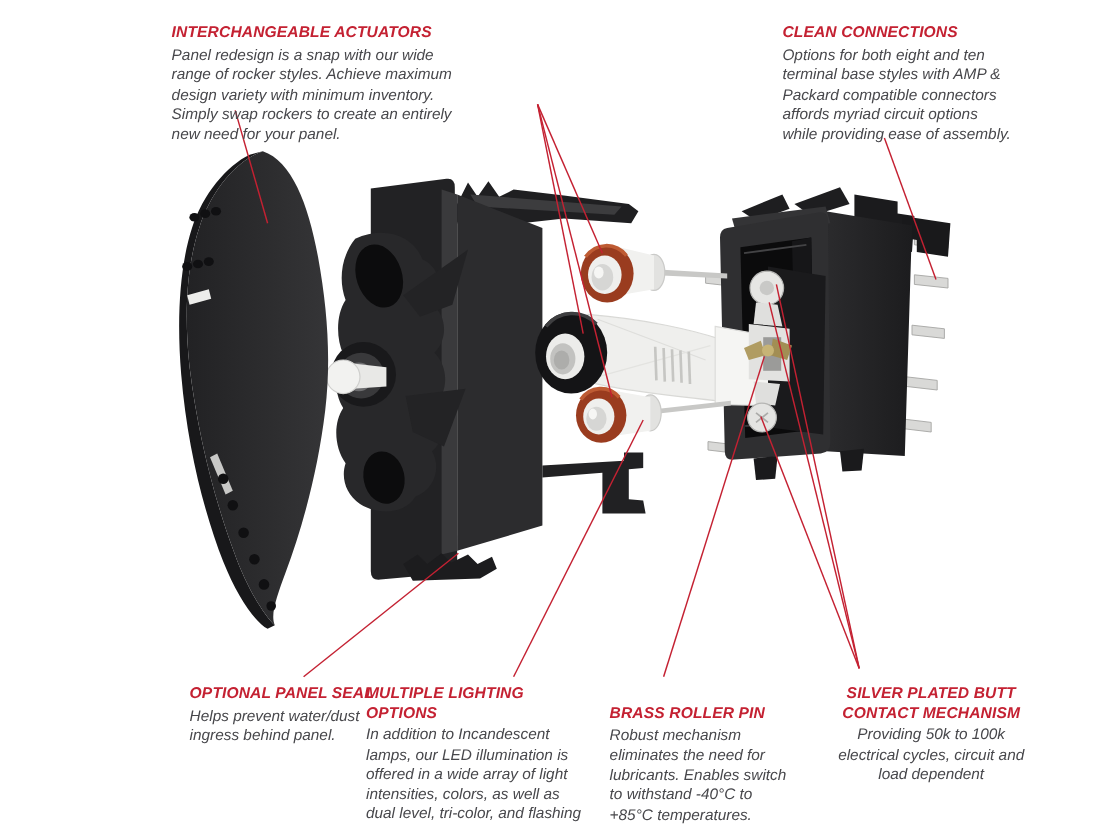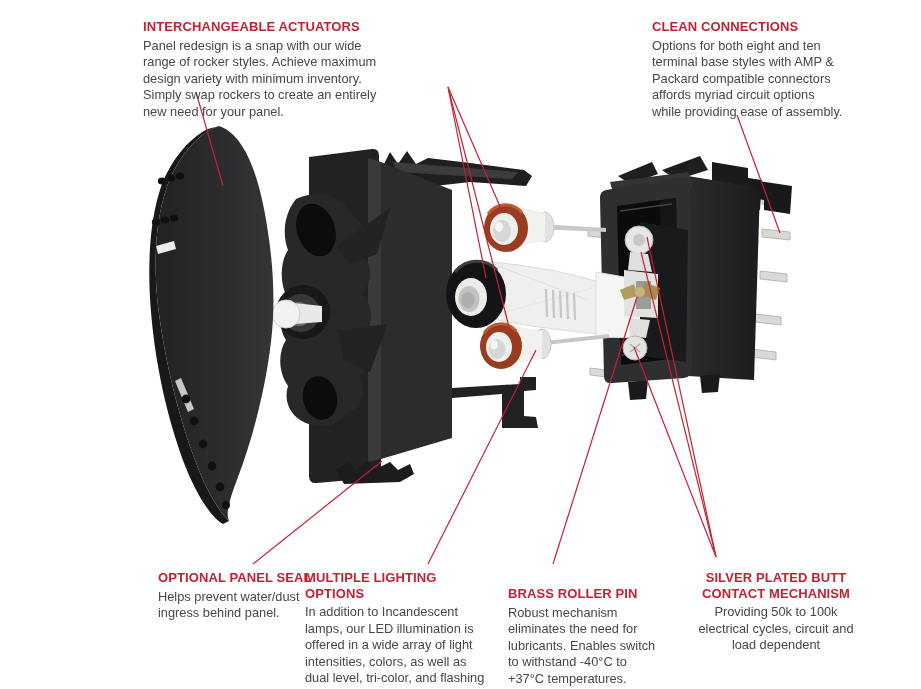--- a/index.html
+++ b/index.html
@@ -9,21 +9,21 @@
     --seal-orange:#9A3C1F;
     --brass:#B09C62;
     --silver:#D9D9D7;
     --plastic:#2B2B2D;
   }
   *{margin:0;padding:0;box-sizing:border-box;}
   html,body{width:921px;height:689px;background:var(--background);overflow:hidden;
     font-family:"Liberation Sans",sans-serif;}
   .stage{position:relative;width:921px;height:689px;background:var(--background);}
   .diagram-svg{position:absolute;left:0;top:0;}
-  .callout{position:absolute;}
+  .callout{position:absolute;font-style:italic;}
   .callout .title{
     color:var(--accent-red);font-weight:bold;font-size:13px;line-height:15.5px;
     white-space:pre-line;margin-bottom:3px;letter-spacing:.1px;}
   .callout .body{
     color:var(--body-text);font-size:12.8px;line-height:16.5px;white-space:pre-line;}
   .accent-stroke{stroke:var(--accent-red);stroke-width:1.2;fill:none;}
   .seal-orange{fill:var(--seal-orange);}
   .brass{fill:var(--brass);}
   .silver{fill:var(--silver);}
 </style>
@@ -234,21 +234,21 @@
 dual level, tri-color, and flashing
 options.</div>
   </div>
 
   <div class="callout" style="left:508px;top:570px;width:175px;margin-top:16px;">
     <div class="title">BRASS ROLLER PIN</div>
     <div class="body">Robust mechanism
 eliminates the need for
 lubricants. Enables switch
 to withstand -40°C to
-+37°C temperatures.</div>
++85°C temperatures.</div>
   </div>
 
   <div class="callout" style="left:676px;top:570px;width:200px;text-align:center;">
     <div class="title">SILVER PLATED BUTT
 CONTACT MECHANISM</div>
     <div class="body">Providing 50k to 100k
 electrical cycles, circuit and
 load dependent</div>
   </div>
 

